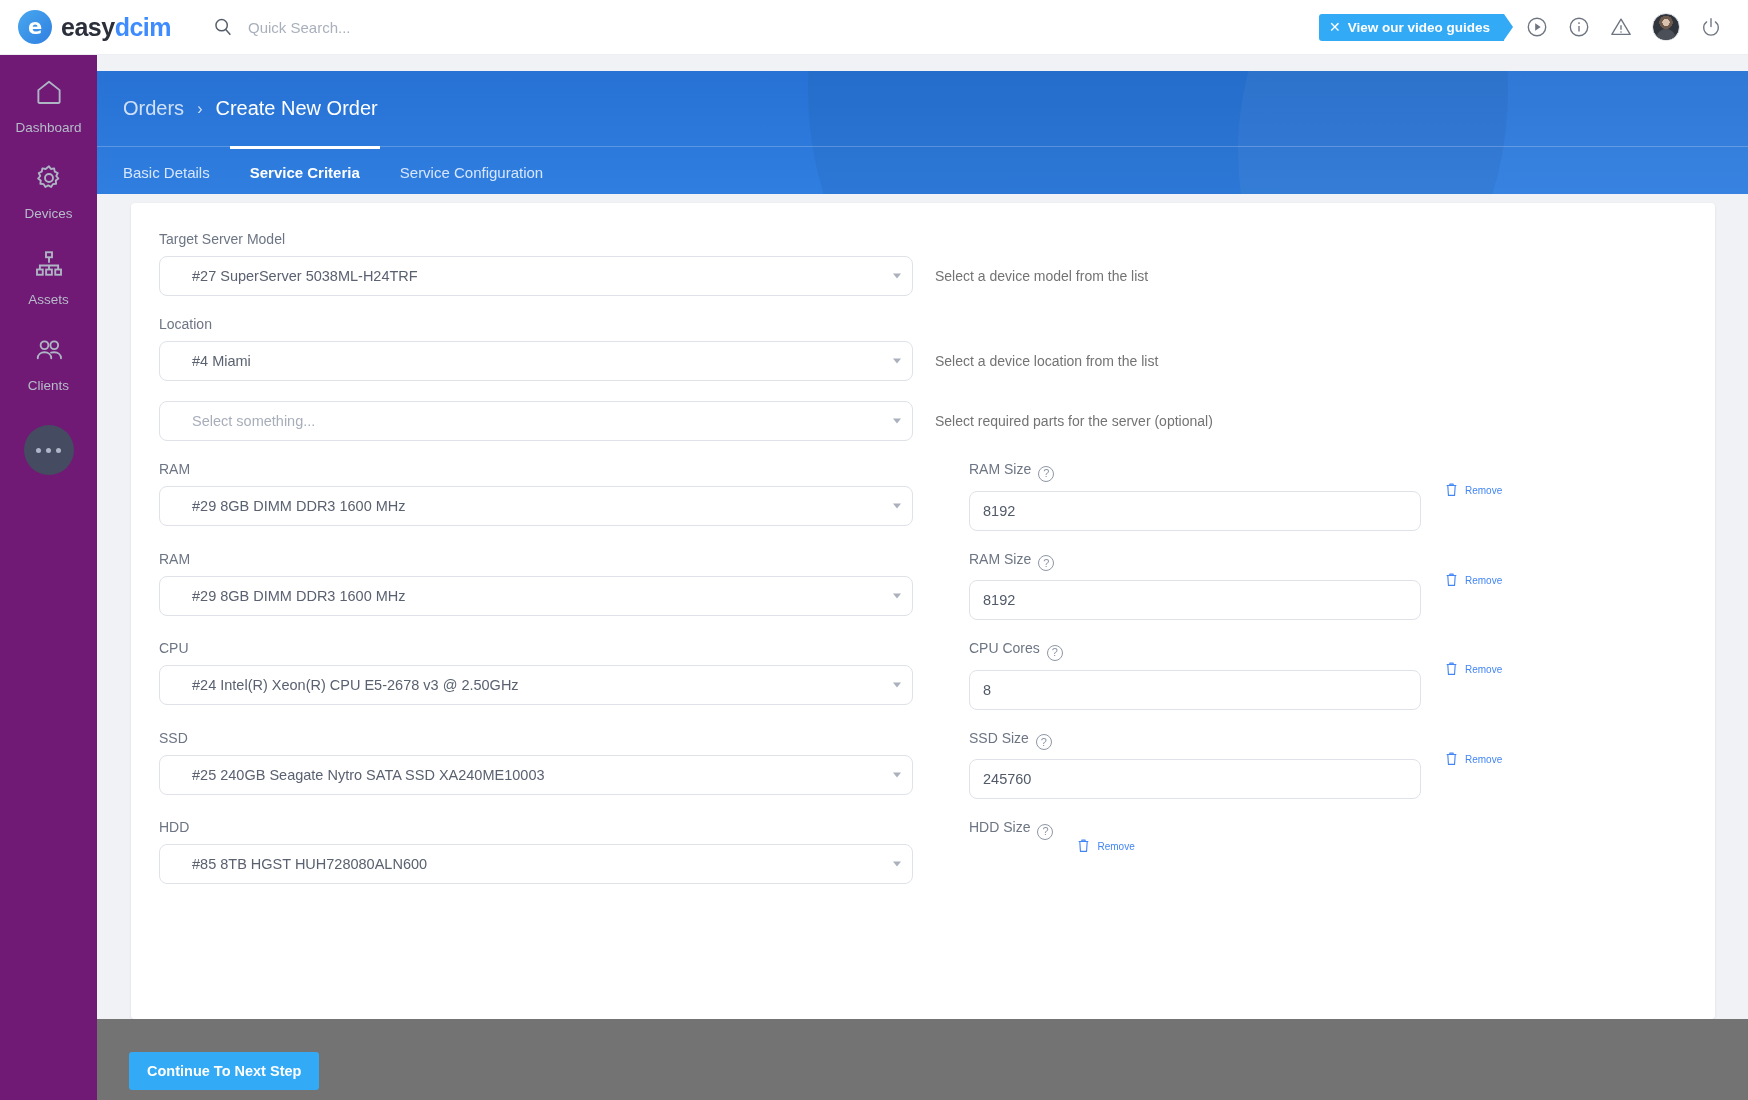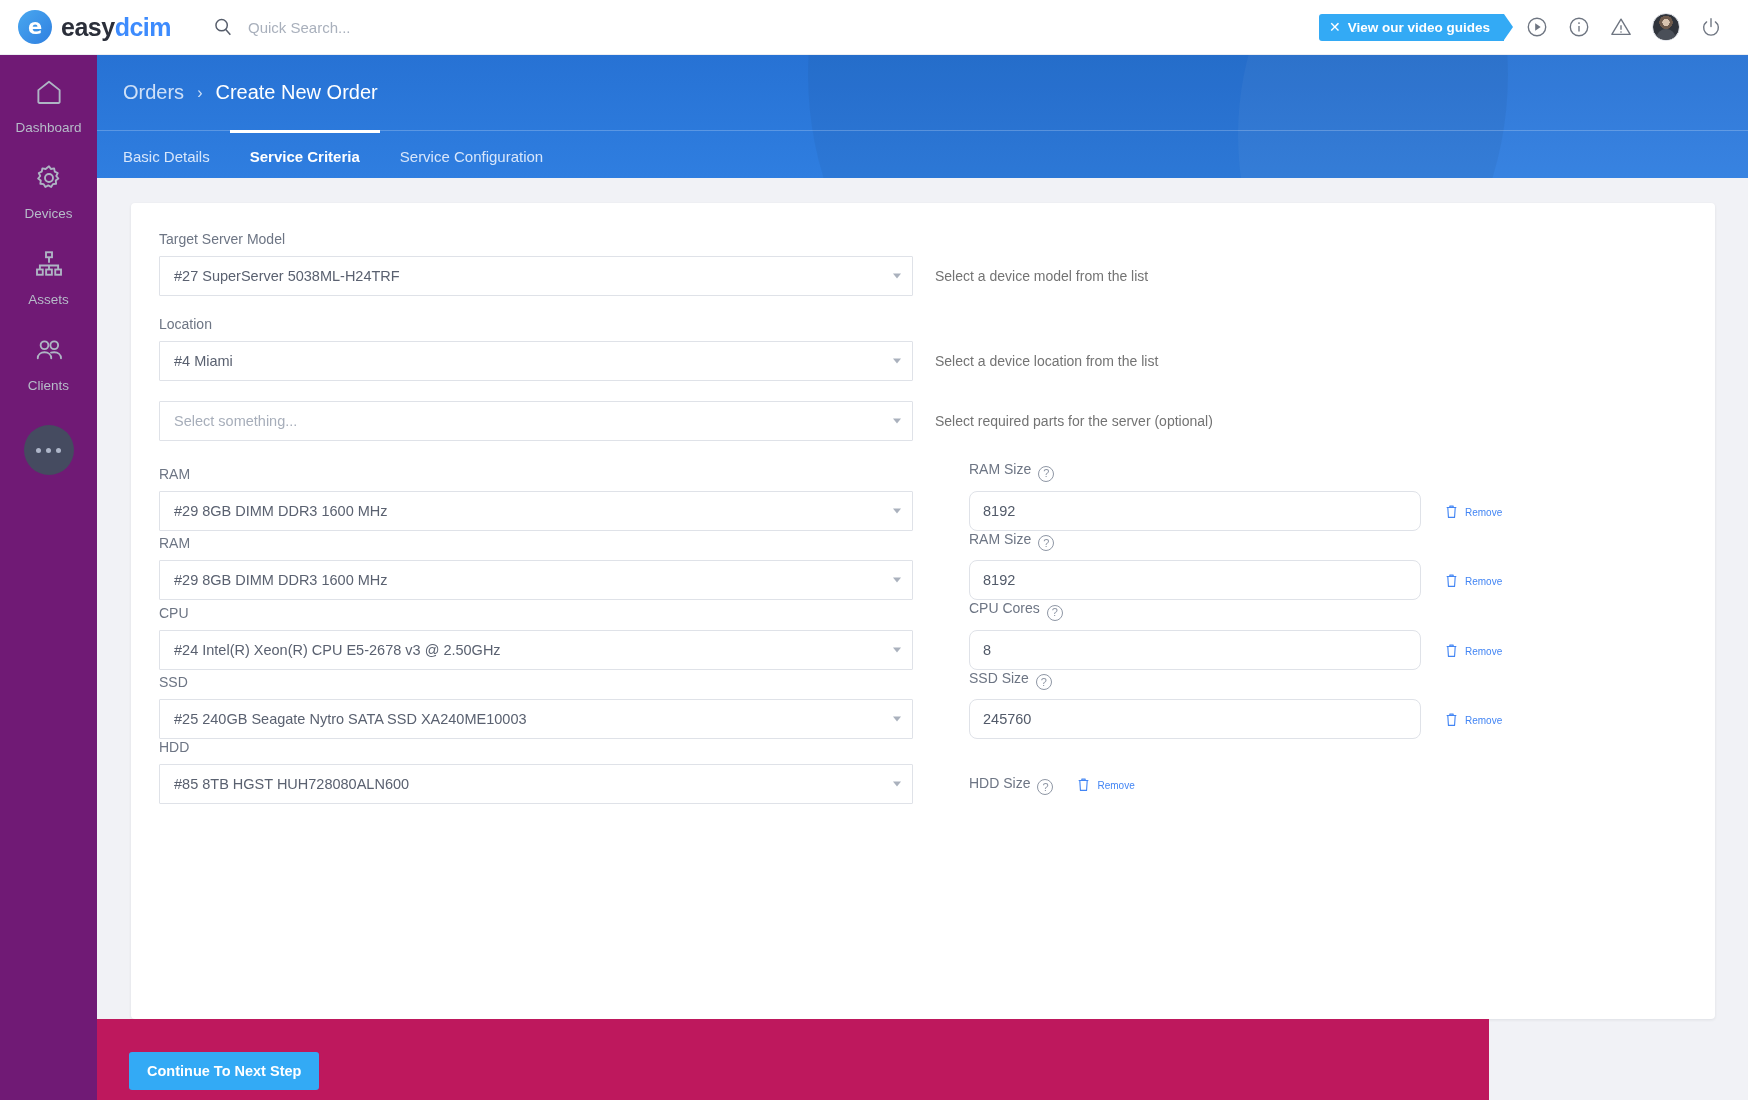--- a/index.html
+++ b/index.html
@@ -73,21 +73,21 @@
   .side-label { font-size: 13.5px; margin-top: 9px; color: #b6bcc9; }
   .side-more {
     width: 50px; height: 50px; border-radius: 50%; background: #454b60;
     margin: 26px auto 0; display: flex; align-items: center; justify-content: center;
     gap: 5px; cursor: pointer;
   }
   .side-more i { width: 5px; height: 5px; border-radius: 50%; background: #aeb6c9; display:block; }
 
   
   .bluehead {
-    position: absolute; top: 55px; left: 97px; width: 1651px; height: 123px;
+    position: absolute; top: 71px; left: 97px; width: 1651px; height: 123px;
     background: linear-gradient(180deg,#2772d4 0%,#2f7ee0 100%);
     overflow: hidden;
     text-align: right;
   }
   .bluehead::before {
     content:""; position:absolute; right:-110px; top:-230px;
     width: 620px; height: 620px; border-radius: 50%;
     background: rgba(255,255,255,0.045);
   }
   .bluehead::after {
@@ -128,34 +128,34 @@
     overflow: hidden;
   }
   .card-inner { padding: 28px 0 0 28px; }
 
   .fgroup { margin-bottom: 20px; }
   .flabel { font-size: 14px; color: #6d7584; margin-bottom: 9px; display: block; }
   .row { display: flex; align-items: flex-start; }
 
   .selectbox {
     position: relative; width: 754px; height: 40px;
-    border: 1px solid #dfe2e8; border-radius: 1px; background: #fff;
-    display: flex; align-items: center; padding: 0 28px 0 14px;
+    border: 1px solid #dfe2e8; border-radius: 8px; background: #fff;
+    display: flex; align-items: center; padding: 0 28px 0 32px;
     font-size: 14.5px; color: #5a6170; cursor: pointer;
   }
   .selectbox.ph { color: #a7aeba; }
   .selectbox .chev {
     position: absolute; right: 11px; top: 50%; transform: translateY(-50%);
     width: 0; height: 0; border-left: 4px solid transparent; border-right: 4px solid transparent;
     border-top: 5px solid #aab1bd;
   }
   .helper { font-size: 14px; color: #737373; margin-left: 22px; margin-top: 12px; white-space: nowrap; }
 
   .pairs { }
-  .pairrow { display: flex; align-items: flex-end; }
+  .pairrow { display: flex; margin-bottom: 20px; }
   .col-left { width: 754px; }
   .col-right { margin-left: 56px; }
   .textinput {
     width: 452px; height: 40px; border: 1px solid #dfe2e8; border-radius: 8px;
     padding: 0 13px; font-size: 14.5px; color: #525a69; background: #fff;
     font-family: "Liberation Sans", sans-serif; outline: none;
   }
   .qmark {
     display: inline-flex; align-items: center; justify-content: center;
     width: 16px; height: 16px; border-radius: 50%; border: 1.4px solid #8f97a5;
@@ -163,22 +163,22 @@
     cursor: pointer; font-family: "Liberation Sans", sans-serif; line-height: 1;
   }
   .removelnk {
     display: flex; align-items: center; gap: 7px; margin-left: 24px;
     color: #4285f4; font-size: 10px; cursor: pointer; padding-bottom: 10px;
   }
   .removelnk svg { width: 13px; height: 15px; }
 
   
   .footer {
-    position: absolute; top: 1019px; left: 97px; width: 1392px; height: 81px;
-    background: #be185d;
+    position: absolute; top: 1019px; left: 97px; width: 1651px; height: 81px;
+    background: #737373;
   }
   .next-btn {
     position: absolute; left: 32px; top: 33px;
     background: #33aaf5; color: #fff; border: none; border-radius: 3px;
     height: 38px; padding: 0 18px; font-size: 14.5px; font-weight: bold;
     cursor: pointer; font-family: "Liberation Sans", sans-serif;
   }
 </style>
 </head>
 <body>

